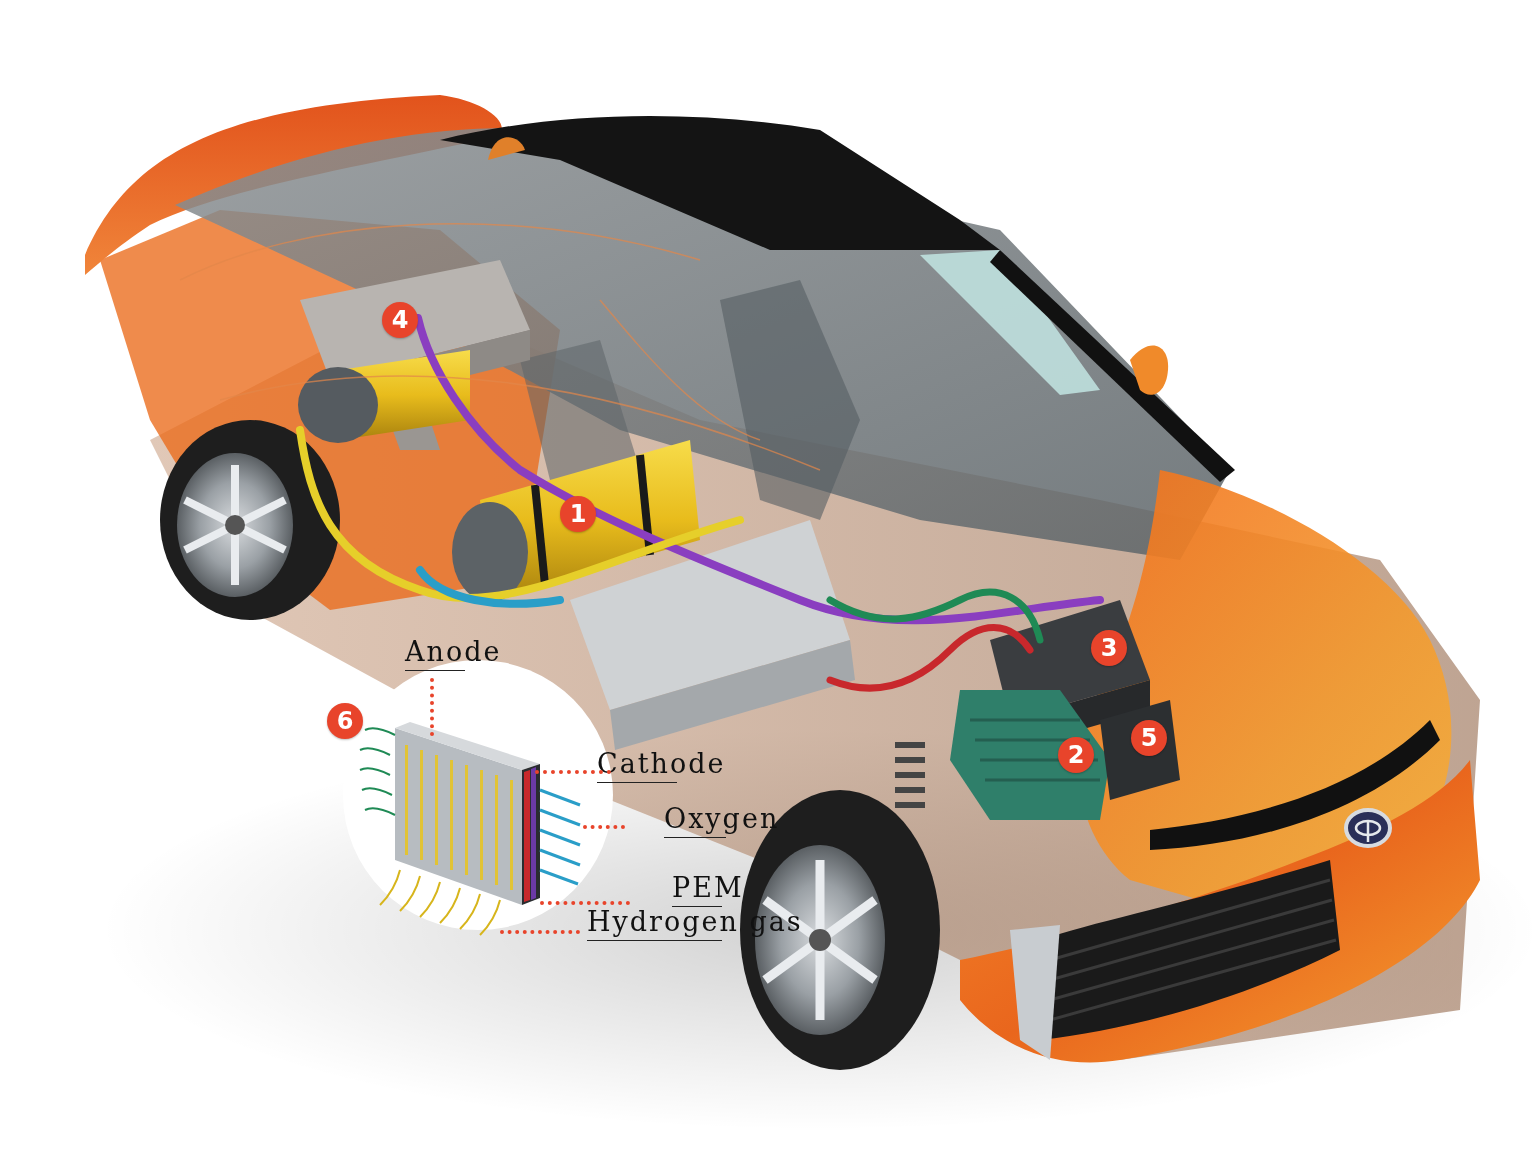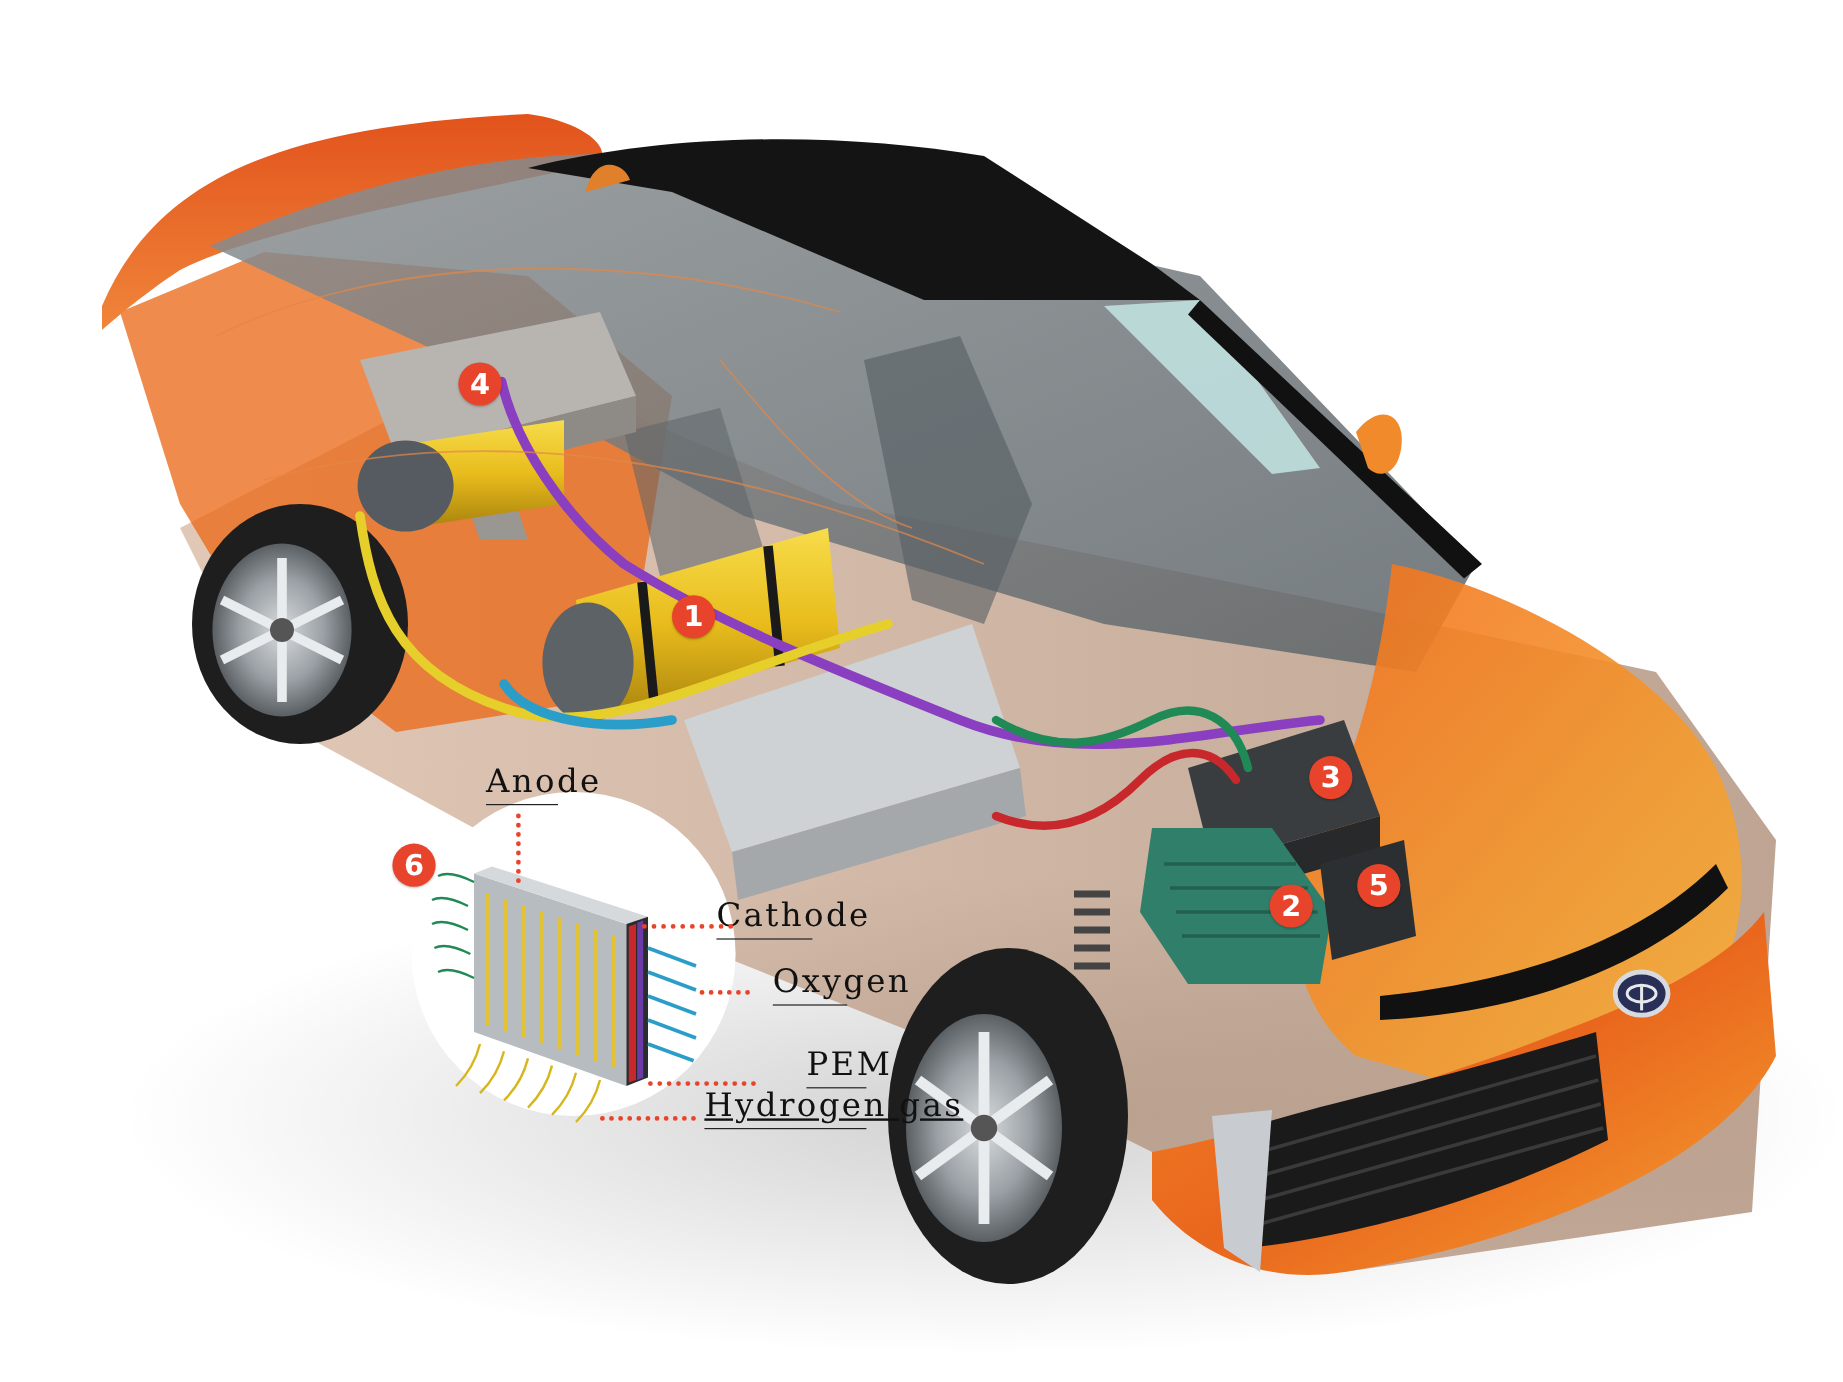--- a/index.html
+++ b/index.html
@@ -240,30 +240,30 @@
   <span class="ul" style="width:60px;"></span>
 </div>
 <div class="vdots" style="left:430px;top:678px;height:58px;"></div>
 
 <div class="label" style="left:597px;top:748px;">
   <span>Cathode</span>
   <span class="ul" style="width:80px;"></span>
 </div>
 <div class="dots" style="left:535px;top:770px;width:76px;"></div>
 
-<div class="label" style="left:644px;top:803px;">
+<div class="label" style="left:664px;top:803px;">
   <span>Oxygen</span>
   <span class="ul" style="width:62px;"></span>
 </div>
 <div class="dots" style="left:583px;top:825px;width:42px;"></div>
 
 <div class="label" style="left:672px;top:872px;">
   <span>PEM</span>
   <span class="ul" style="width:50px;"></span>
 </div>
 <div class="dots" style="left:540px;top:901px;width:90px;"></div>
 
-<div class="label" style="left:587px;top:906px;text-decoration:underline;">
+<div class="label" style="left:587px;top:906px;">
   <span>Hydrogen gas</span>
   <span class="ul" style="width:135px;"></span>
 </div>
 <div class="dots" style="left:500px;top:930px;width:80px;"></div>
 </div>
 
 </body></html>

